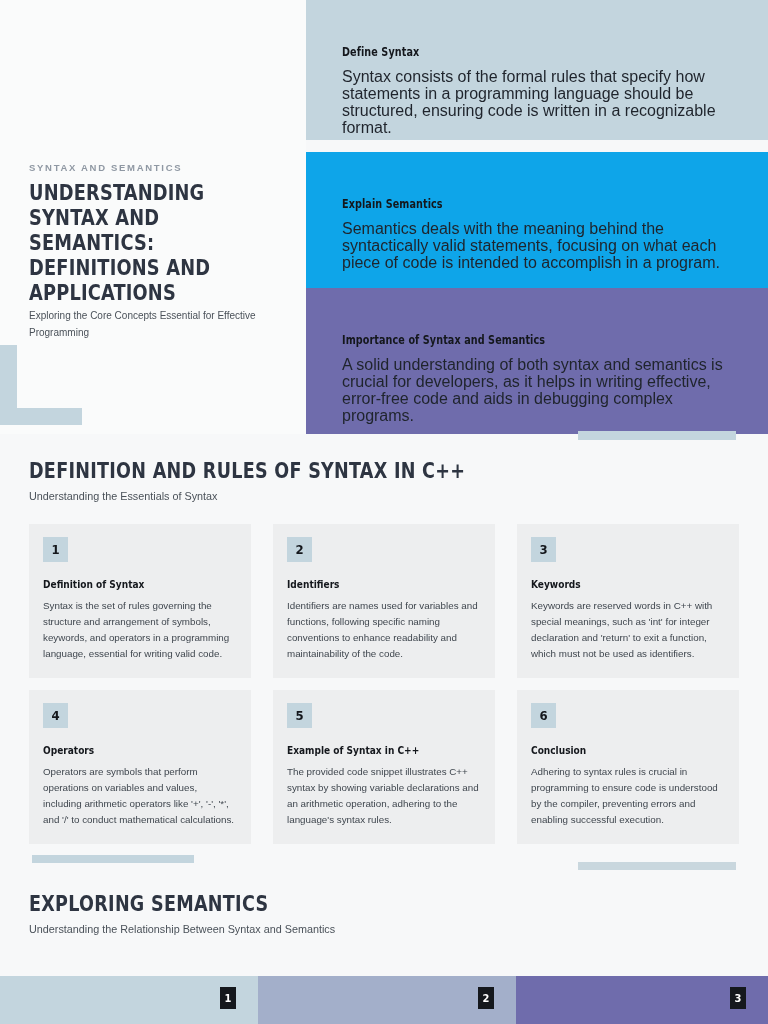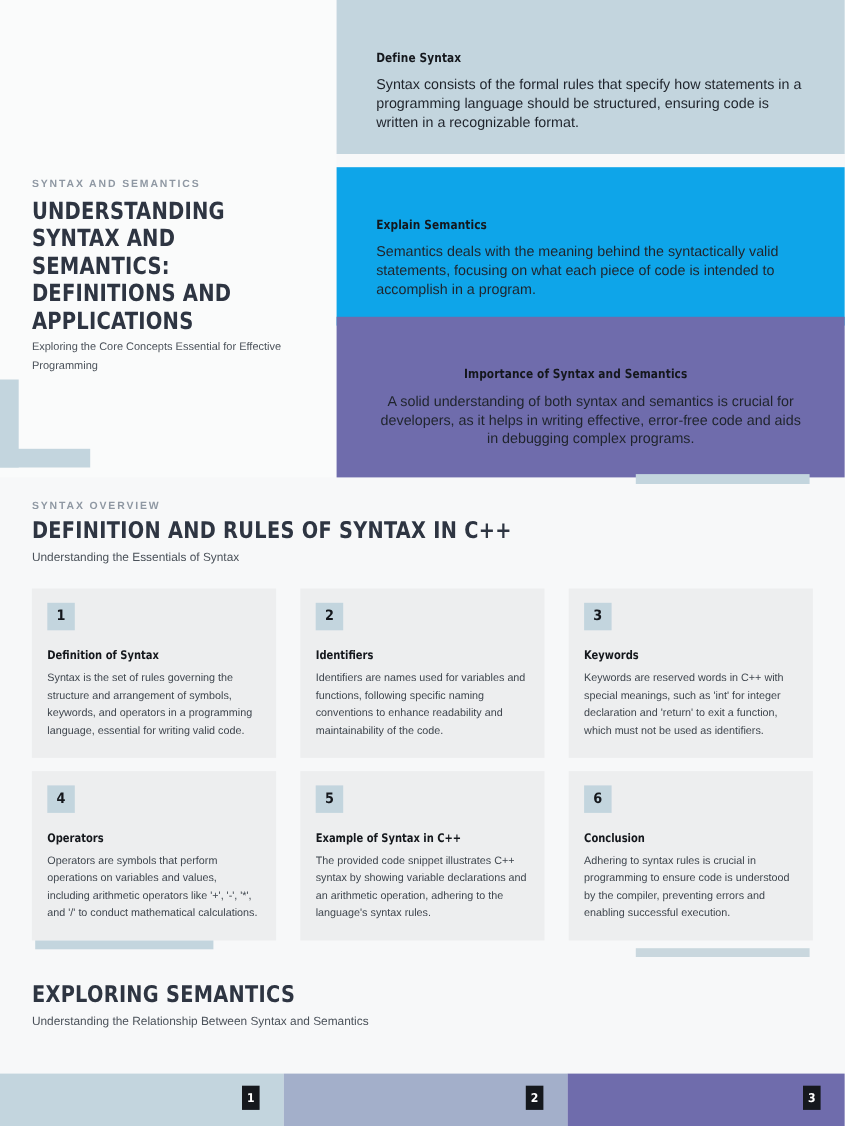--- a/index.html
+++ b/index.html
@@ -34,31 +34,31 @@
   }
 
   .corner-deco { position: absolute; left: 0; top: 345px; }
   .corner-deco .v { position: absolute; left: 0; top: 0; width: 17px; height: 80px; background: #c3d5de; }
   .corner-deco .h { position: absolute; left: 0; top: 63px; width: 82px; height: 17px; background: #c3d5de; }
 
   .panels { position: absolute; left: 306px; top: 0; width: 462px; height: 434px; }
   .panel { position: absolute; left: 0; width: 462px; padding: 0 36px; }
   .panel-1 { top: 0;   height: 140px; background: #c3d5de; }
   .panel-2 { top: 152px; height: 144px; background: #0ea5e9; }
-  .panel-3 { top: 288px; height: 146px; background: #6f6cac; text-align: center; }
+  .panel-3 { top: 288px; height: 146px; background: #6f6cac; }
   .panel-head {
     font-family: "Liberation Sans Narrow", "DejaVu Sans Condensed", "Liberation Sans", sans-serif;
     font-size: 11.5px; font-weight: bold; color: #14171c; letter-spacing: .1px;
     transform: scaleX(0.93); transform-origin: left center;
   }
   .panel-1 .panel-head { padding-top: 45px; }
   .panel-2 .panel-head { padding-top: 45px; }
   .panel-3 .panel-head { padding-top: 45px; }
   .panel-body {
-    margin-top: 9px; font-size: 13px; line-height: 17px; color: #1f242c; max-width: 400px;
+    margin-top: 9px; font-size: 16px; line-height: 17px; color: #1f242c; max-width: 400px;
   }
 
   .bar-under-panel {
     position: absolute; left: 578px; top: 431px; width: 158px; height: 9px; background: #c3d5de;
   }
 
   
   .sec2 { position: absolute; left: 0; top: 455px; width: 768px; }
   .sec-head { padding-left: 29px; }
   .sec-title {
@@ -141,21 +141,20 @@
         <div class="panel-head">Importance of Syntax and Semantics</div>
         <div class="panel-body">A solid understanding of both syntax and semantics is crucial for developers, as it helps in writing effective, error-free code and aids in debugging complex programs.</div>
       </div>
     </div>
 
     <div class="bar-under-panel"></div>
   </div>
 
   <div class="sec2">
     <div class="sec-head">
-      <div class="eyebrow">SYNTAX OVERVIEW</div>
       <div class="sec-title">DEFINITION AND RULES OF SYNTAX IN C++</div>
       <div class="sec-sub">Understanding the Essentials of Syntax</div>
     </div>
 
     <div class="grid">
       <div class="card">
         <div class="card-num">1</div>
         <div class="card-title">Definition of Syntax</div>
         <div class="card-body">Syntax is the set of rules governing the structure and arrangement of symbols, keywords, and operators in a programming language, essential for writing valid code.</div>
       </div>

